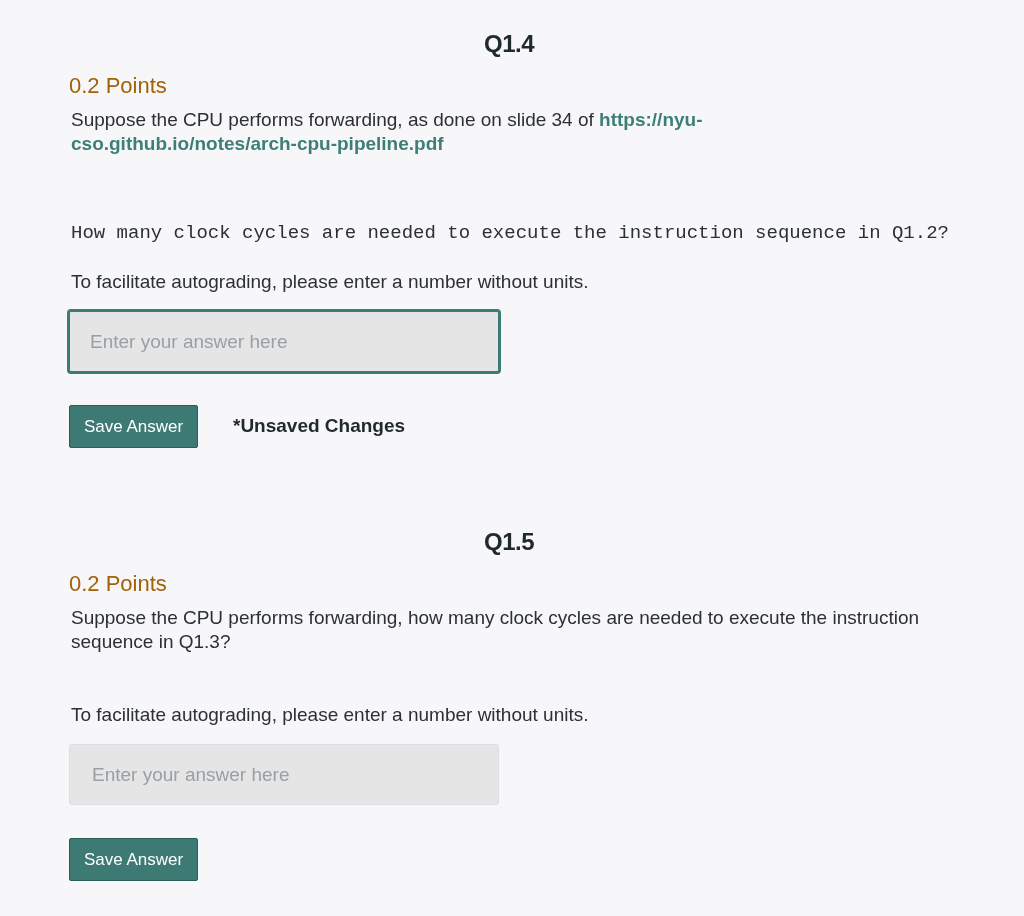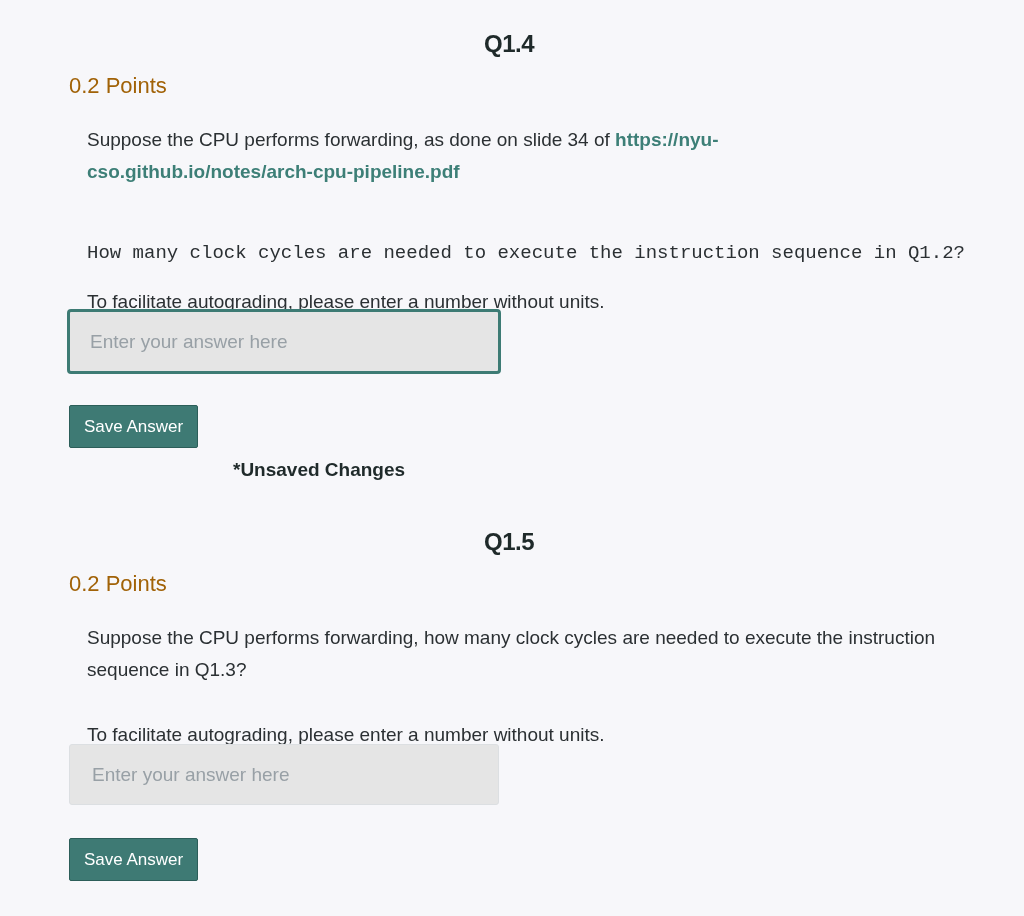--- a/index.html
+++ b/index.html
@@ -30,23 +30,23 @@
       text-align: center;
     }
     .q-points {
       font-size: 22px;
       color: #a16207;
       line-height: 24px;
       margin-top: 16px;
     }
     .q-text {
       font-size: 19px;
-      line-height: 32px;
+      line-height: 24px;
       color: #2b3033;
-      margin: 18px;
+      margin: 2px;
     }
     .q-link {
       color: #3d7f77;
       text-decoration: none;
       font-weight: 600;
     }
     .answer-input {
       position: absolute;
       box-sizing: border-box;
       background: #e5e5e5;
@@ -101,21 +101,21 @@
 </p>
 
 <p class="q-text question" style="top:219px;font-family:Liberation Mono, monospace;">How many clock cycles are needed to execute the instruction sequence in Q1.2?</p>
 
 <p class="q-text question" style="top:268px;">To facilitate autograding, please enter a number without units.</p>
 
 <input class="answer-input focused" type="text" style="left: 67px; top: 309px; width: 434px; height: 65px;" placeholder="Enter your answer here">
 
 <button class="save-btn" style="left:69px; top:405px;">Save Answer</button>
 
-<span class="unsaved" style="left:233px; top:414px;margin-top:44px;">*Unsaved Changes</span>
+<span class="unsaved" style="left:233px; top:414px;">*Unsaved Changes</span>
 
 <div class="question" style="top:528px;">
   <h2 class="q-title">Q1.5</h2>
   <div class="q-points">0.2 Points</div>
 </div>
 
 <p class="q-text question" style="top:604px; width:860px;">Suppose the CPU performs forwarding, how many clock cycles are needed to execute the instruction sequence in Q1.3?</p>
 
 <p class="q-text question" style="top:701px;">To facilitate autograding, please enter a number without units.</p>
 

